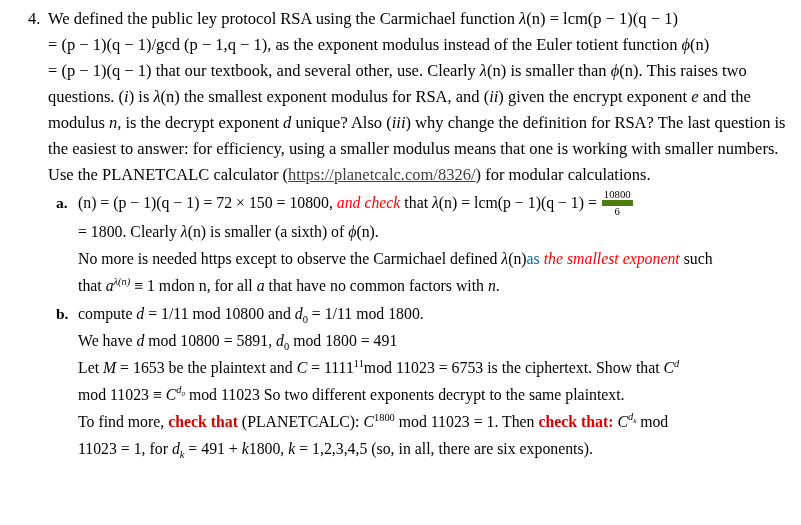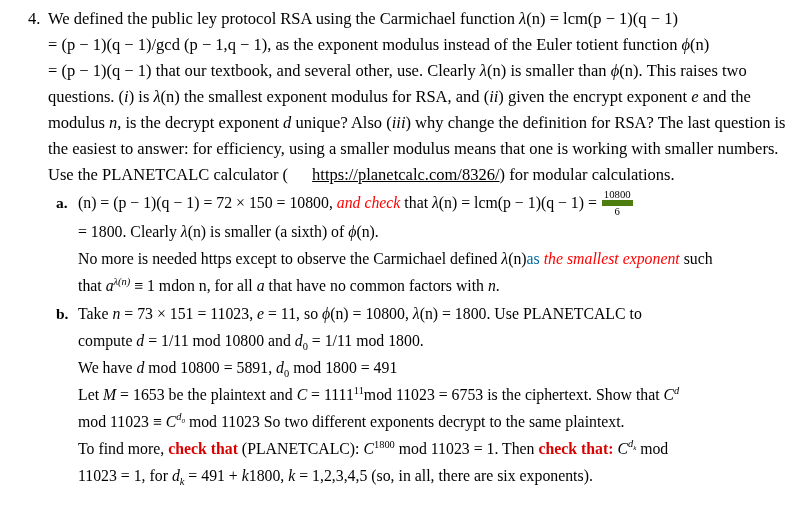--- a/index.html
+++ b/index.html
@@ -69,22 +69,21 @@
     line-height: 27px;
   }
 
   
   .mi { font-style: italic; }
   .mit { }
   .red { color: #0369a1; }
   .red-i { color: #ff0000; font-style: italic; }
   .red-b { color: #d90000; font-weight: bold; }
   .lnk {
-    color: #000000;
-    margin-left: 24px;
+    color: #404040;
   }
   sup, sub {
     font-size: 0.66em;
     line-height: 0;
   }
   sup { vertical-align: super; }
   sub { vertical-align: sub; }
 
   
   .frac {
@@ -136,21 +135,20 @@
           <div><span>No more is needed https except to observe the Carmichael defined </span><span class="mi">λ</span><span>(n)</span><span class="red">as </span><span class="red-i">the smallest exponent</span><span> such</span></div>
 
           <div><span>that </span><span class="mi">a</span><sup class="mi">λ(n)</sup><span> ≡ 1 </span><span class="mit">mdon n</span><span>, for all </span><span class="mi">a</span><span> that have no common factors with </span><span class="mi">n</span><span>.</span></div>
         </div>
       </div>
 
       <div class="sub">
         <div class="sub-marker">b.</div>
         <div class="sub-body">
 
-          <div><span>Take </span><span class="mi">n</span><span> = 73 × 151 = 11023, </span><span class="mi">e</span><span> = 11, so  </span><span class="mi">ϕ</span><span>(n) = 10800, </span><span class="mi">λ</span><span>(n) = 1800. Use PLANETCALC to</span></div>
 
           <div><span>compute </span><span class="mi">d</span><span> = 1/11 </span><span class="mit">mod</span><span> 10800 and </span><span class="mi">d</span><sub>0</sub><span> = 1/11 </span><span class="mit">mod</span><span> 1800.</span></div>
 
           <div><span>We have </span><span class="mi">d</span> <span class="mit">mod</span><span> 10800 = 5891, </span><span class="mi">d</span><sub>0</sub> <span class="mit">mod</span><span> 1800 = 491</span></div>
 
           <div><span>Let </span><span class="mi">M</span><span> = 1653 be the plaintext and </span><span class="mi">C</span><span> = 1111</span><sup>11</sup><span class="mit">mod</span><span> 11023 = 6753 is the ciphertext. Show that </span><span class="mi">C</span><sup class="mi">d</sup></div>
 
           <div><span class="mit">mod</span><span> 11023 ≡ </span><span class="mi">C</span><sup class="mi"><span>d</span><sub>0</sub></sup> <span class="mit">mod</span><span> 11023 So two different exponents decrypt to the same plaintext.</span></div>
 
           <div><span>To find more, </span><span class="red-b">check that</span><span> (PLANETCALC): </span><span class="mi">C</span><sup>1800</sup> <span class="mit">mod</span><span> 11023 = 1. Then </span><span class="red-b">check that:</span> <span class="mi">C</span><sup class="mi"><span>d</span><sub>k</sub></sup> <span class="mit">mod</span></div>

